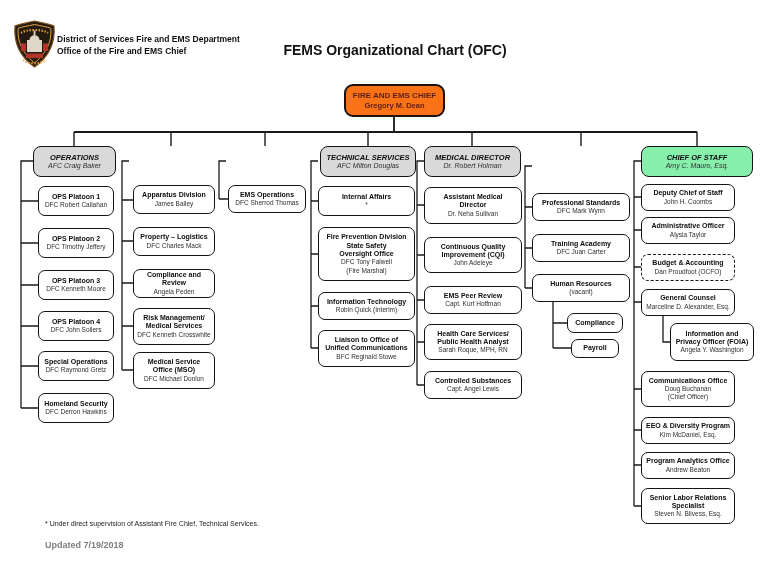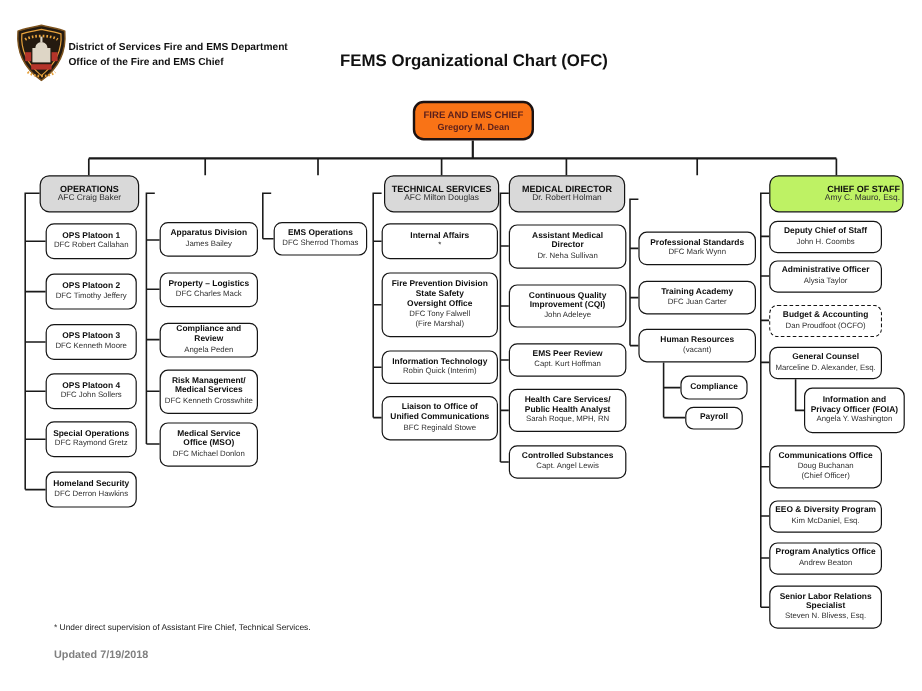--- a/index.html
+++ b/index.html
@@ -6,24 +6,24 @@
   #page{position:relative;width:768px;height:576px;background:#ffffff;overflow:hidden;
         font-family:"Liberation Sans",sans-serif;color:#111;}
   .dept{position:absolute;left:57px;top:33px;font-size:8.5px;font-weight:bold;line-height:1.45;white-space:pre-line;}
   .doc-title{position:absolute;left:260px;top:42px;width:270px;text-align:center;
              font-size:14px;font-weight:bold;letter-spacing:0;}
   .node{position:absolute;background:#fff;border:1.3px solid #141414;border-radius:7px;
         display:flex;flex-direction:column;align-items:center;justify-content:center;
         text-align:center;padding:1px 2px;box-sizing:border-box;z-index:2;}
   .node .t{font-weight:bold;font-size:7px;line-height:1.2;white-space:pre-line;color:#0d0d0d;}
   .node .n{font-size:6.5px;line-height:1.25;white-space:pre-line;color:#2e2e2e;}
-  .hdr{background:#d9d9d9;border-width:1.7px;border-radius:8px;}
+  .hdr{background:#d9d9d9;border-width:1.7px;border-radius:8px;font-style:italic;}
   .hdr .t{font-size:7.5px;}
   .hdr .n{font-size:7px;}
-  .cos{background:#bef264;align-items:flex-end;}
+  .cos{background:#86efac;}
   .top-box{background:#f97316;border:2px solid #1c1212;border-radius:9px;}
   .top-box .t{font-size:8px;color:#5a1f1c;}
   .top-box .n{font-size:7.5px;font-weight:bold;color:#5a1f1c;}
   .dashed{border-style:dashed;}
   #connectors{position:absolute;left:0;top:0;z-index:1;}
   .footnote{position:absolute;left:45px;top:520px;font-size:7px;color:#1a1a1a;}
   .updated{position:absolute;left:45px;top:540px;font-size:9px;font-weight:bold;color:#7f7f7f;}
   .logo{position:absolute;left:12px;top:20px;}
 </style>
 </head>

